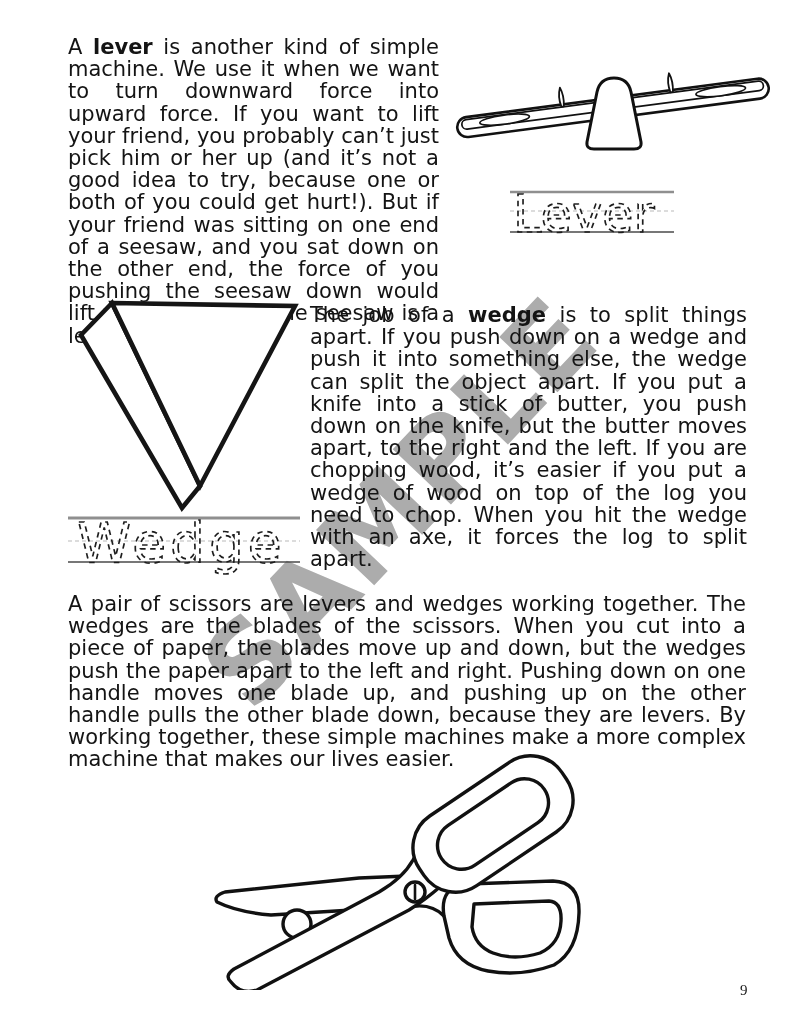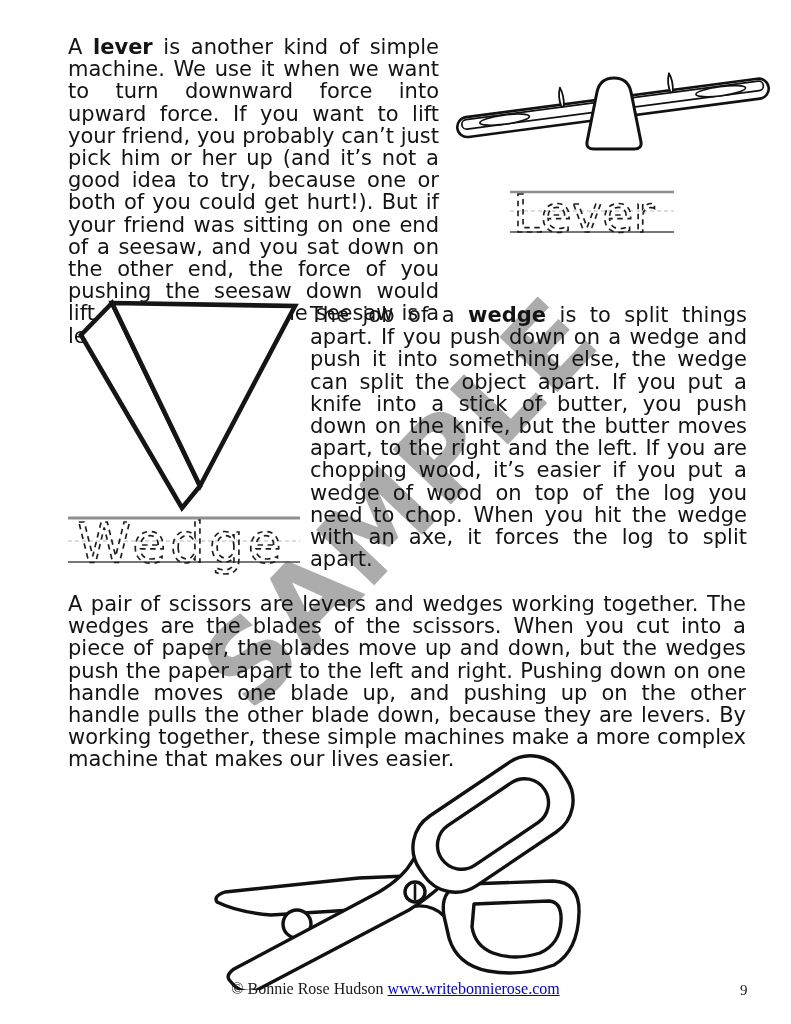--- a/index.html
+++ b/index.html
@@ -132,17 +132,16 @@
         <g transform="rotate(-34 282 74)">
           <rect x="196" y="32" width="172" height="84" rx="38"></rect>
           <rect x="220" y="50" width="124" height="48" rx="24"></rect>
         </g>
 
         <circle cx="204" cy="142" r="10"></circle>
         <line x1="204" y1="135" x2="204" y2="149" stroke-width="2.6"></line>
       </g>
     </svg>
 
-    <div class="footer"><span>© Bonnie Rose Hudson </span><a href="#">www.writebonnierose.com</a></div>
     <div class="pageno">9</div>
 
   </div>
 </div>
 
 </body></html>

